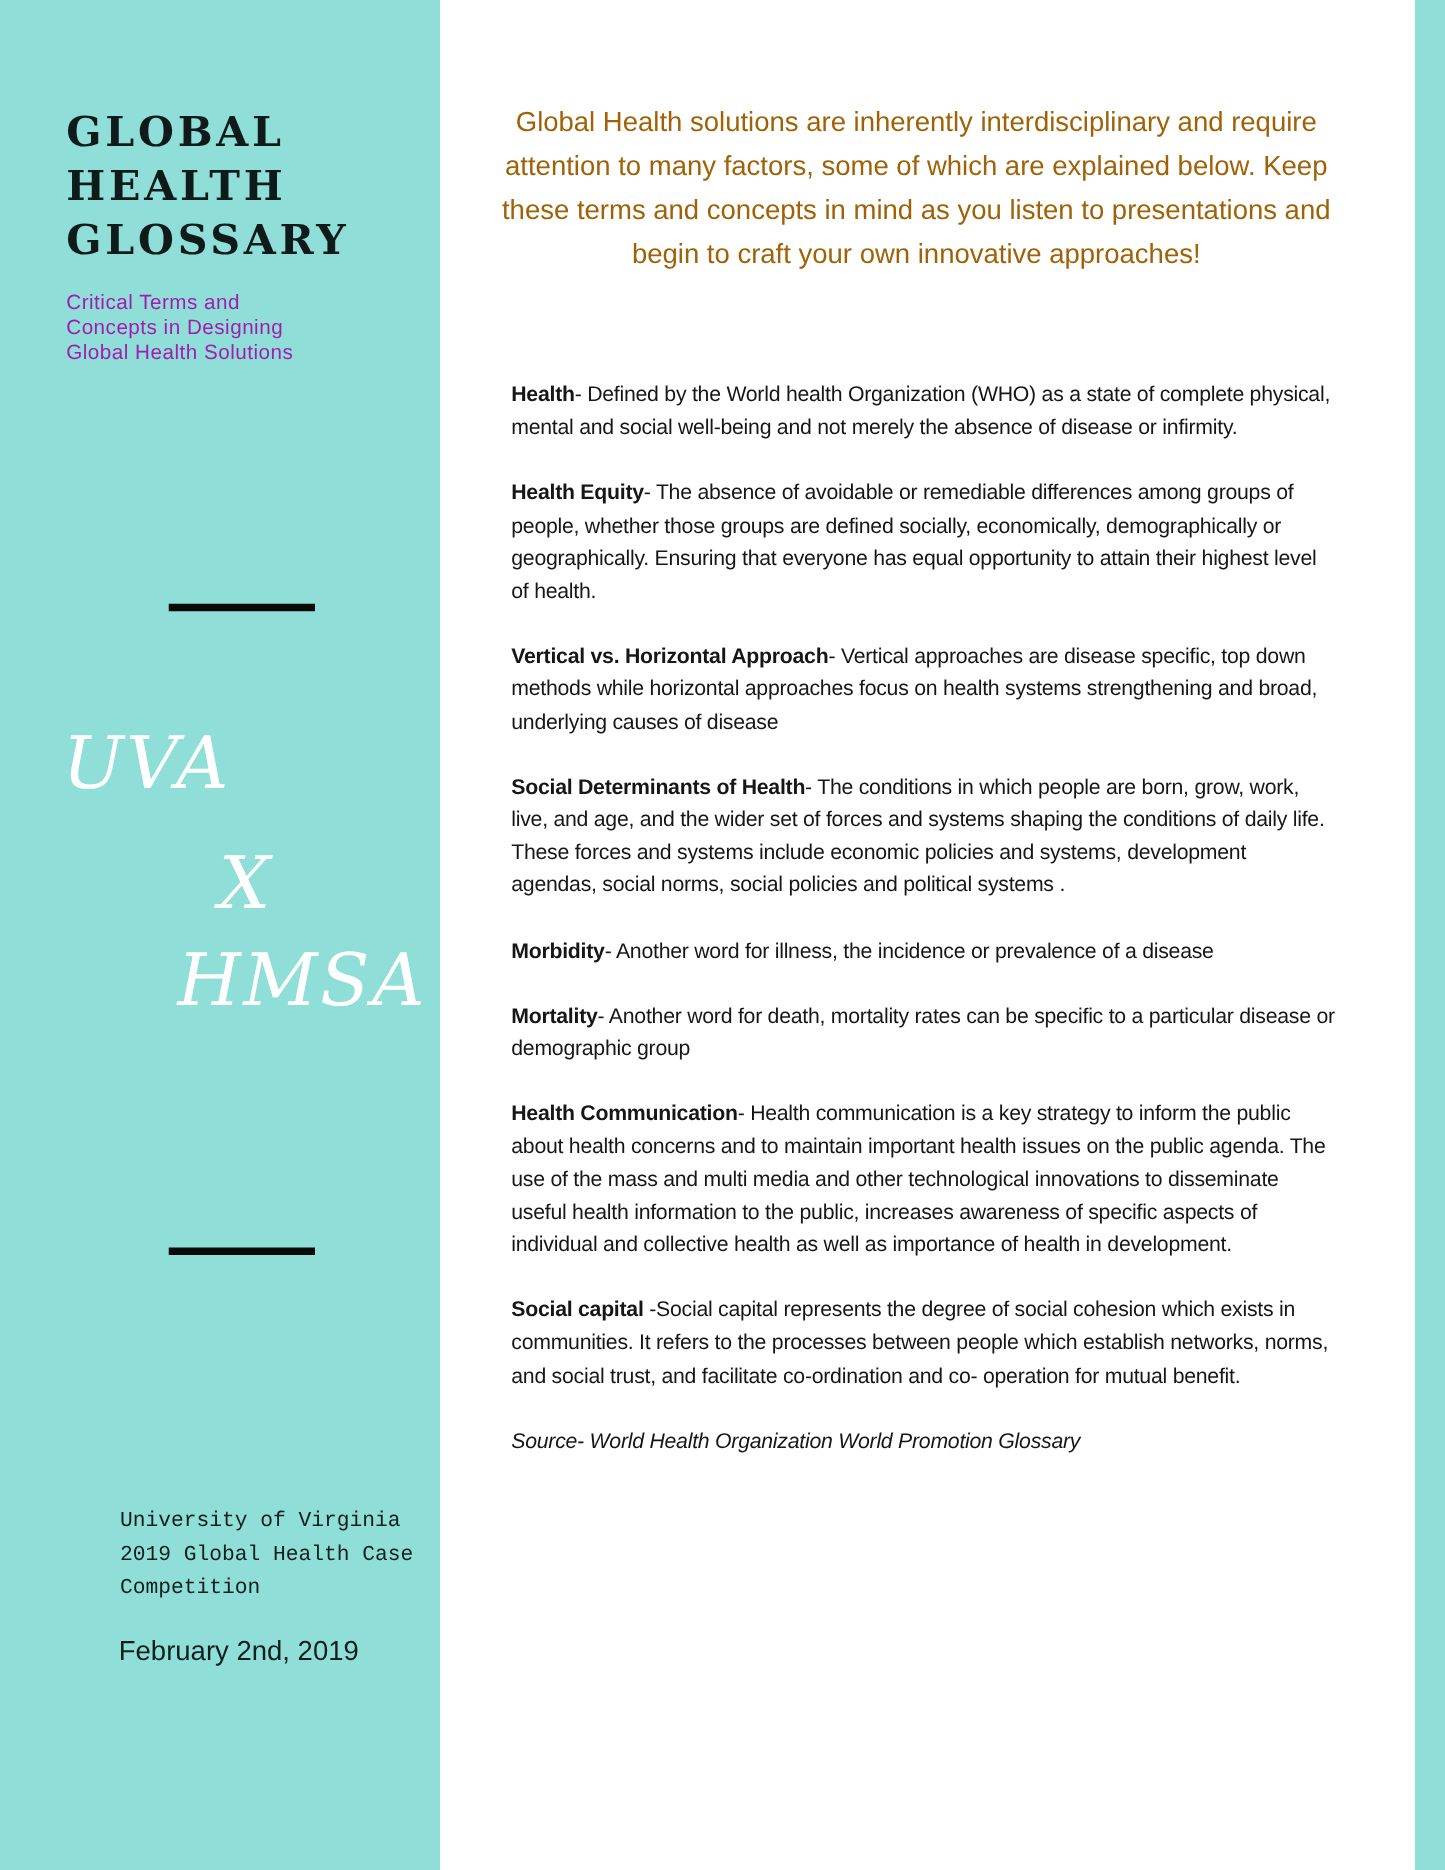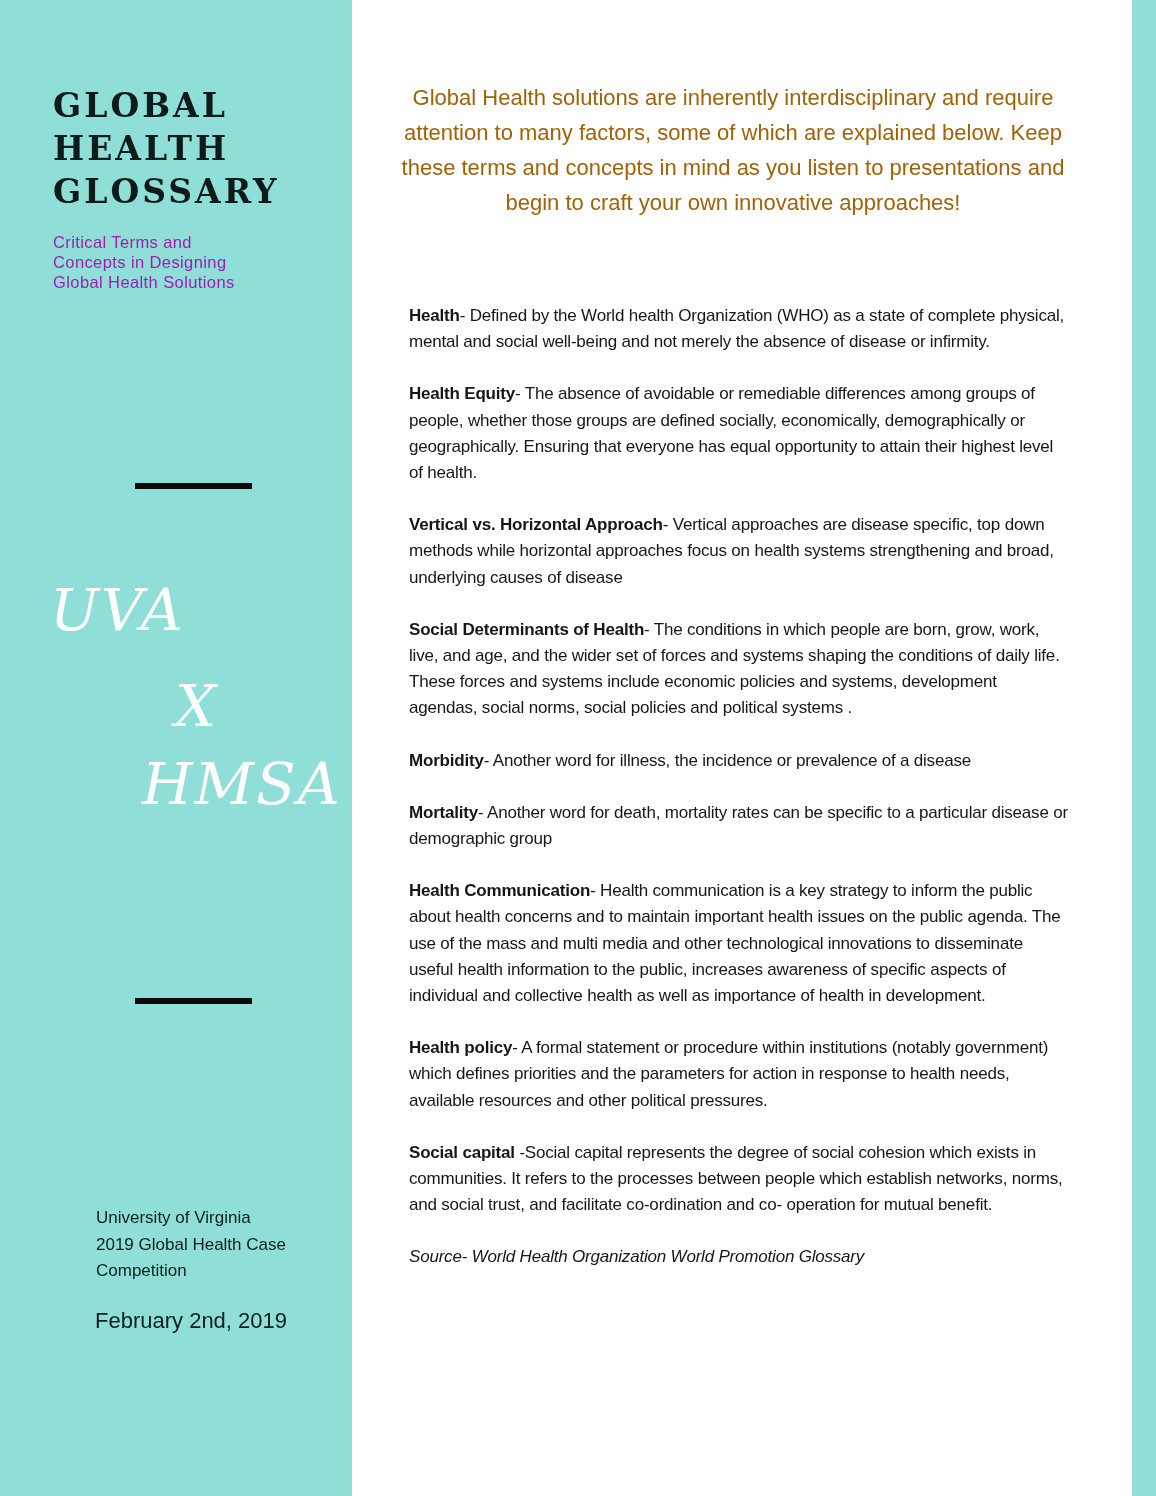--- a/index.html
+++ b/index.html
@@ -65,20 +65,21 @@
     }
     .collab.uva { left: 50px; top: 580px; }
     .collab.x { left: 175px; top: 676px; }
     .collab.hmsa { left: 142px; top: 754px; }
     .event-info {
       position: absolute;
       left: 96px; top: 1205px;
       font-size: 17px;
       line-height: 26.5px;
       color: #0f1f1f;
+      font-family: Liberation Mono, monospace;
     }
     .event-info span { display: block; }
     .event-date {
       position: absolute;
       left: 95px; top: 1308px;
       font-size: 22px;
       line-height: 26px;
       color: #0f1f1f;
     }
     .intro {
@@ -164,21 +165,18 @@
   <p class="entry">
     <span class="term">Morbidity</span><span>- Another word for illness, the incidence or prevalence of a disease</span>
   </p>
   <p class="entry">
     <span class="term">Mortality</span><span>- Another word for death, mortality rates can be specific to a particular disease or demographic group</span>
   </p>
   <p class="entry">
     <span class="term">Health Communication</span><span>- Health communication is a key strategy to inform the public about health concerns and to maintain important health issues on the public agenda. The use of the mass and multi media and other technological innovations to disseminate useful health information to the public, increases awareness of specific aspects of individual and collective health as well as importance of health in development.</span>
   </p>
   <p class="entry">
-    <span class="term">Health policy</span><span>- A formal statement or procedure within institutions (notably government) which defines priorities and the parameters for action in response to health needs, available resources and other political pressures.</span>
-  </p>
-  <p class="entry">
     <span class="term">Social capital</span><span> -Social capital represents the degree of social cohesion which exists in communities. It refers to the processes between people which establish networks, norms, and social trust, and facilitate co-ordination and co- operation for mutual benefit.</span>
   </p>
   <p class="source">Source- World Health Organization World Promotion Glossary</p>
 </div>
 
 <div class="right-strip"></div>
 
 </body></html>

